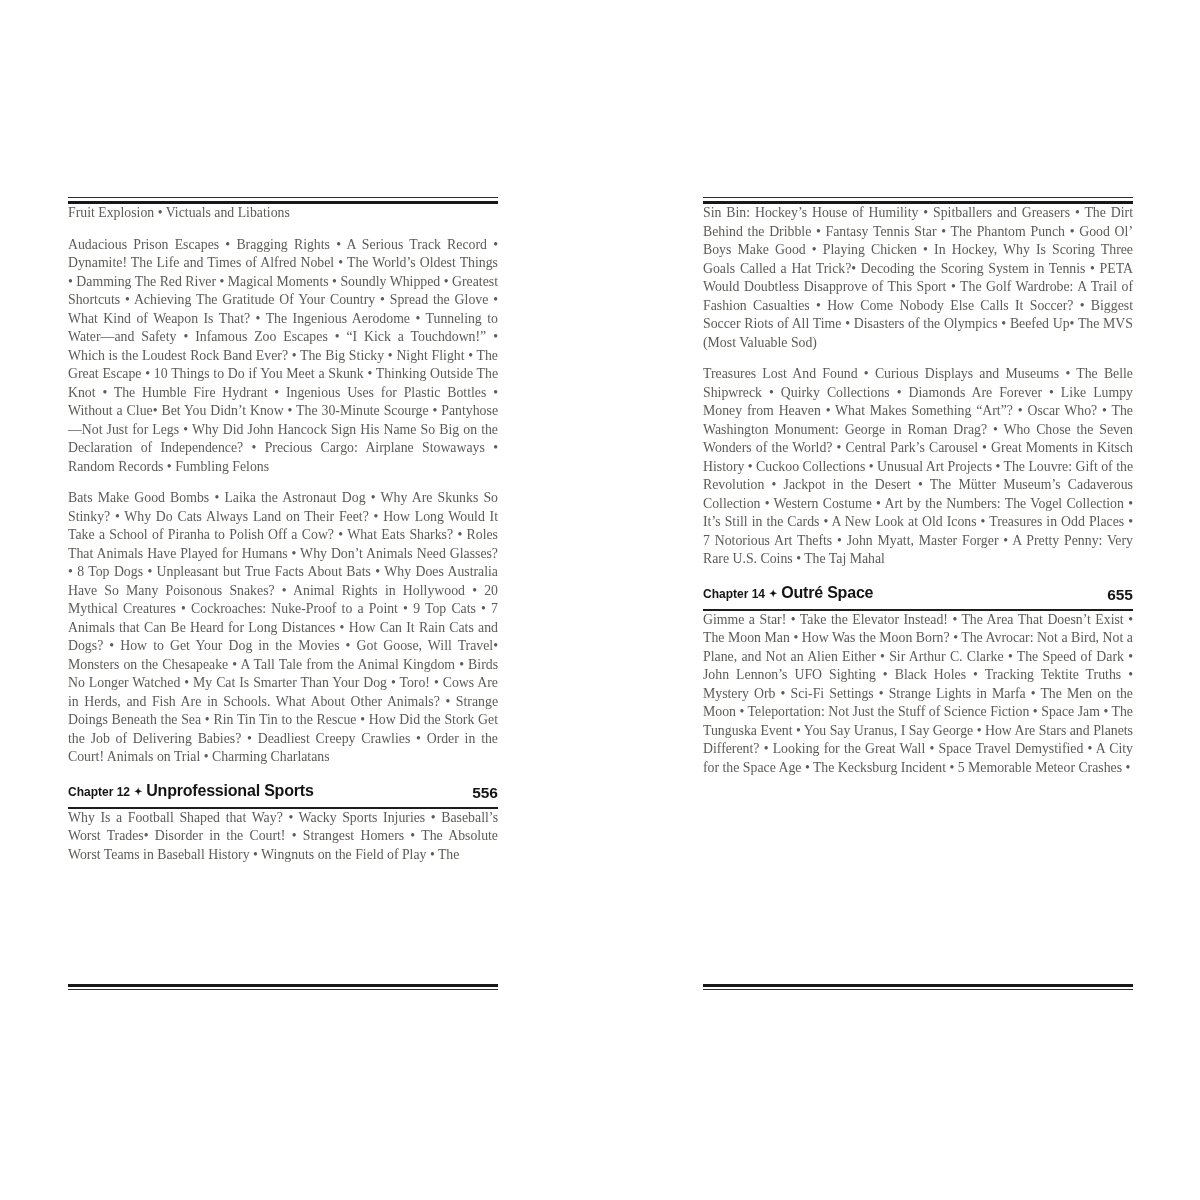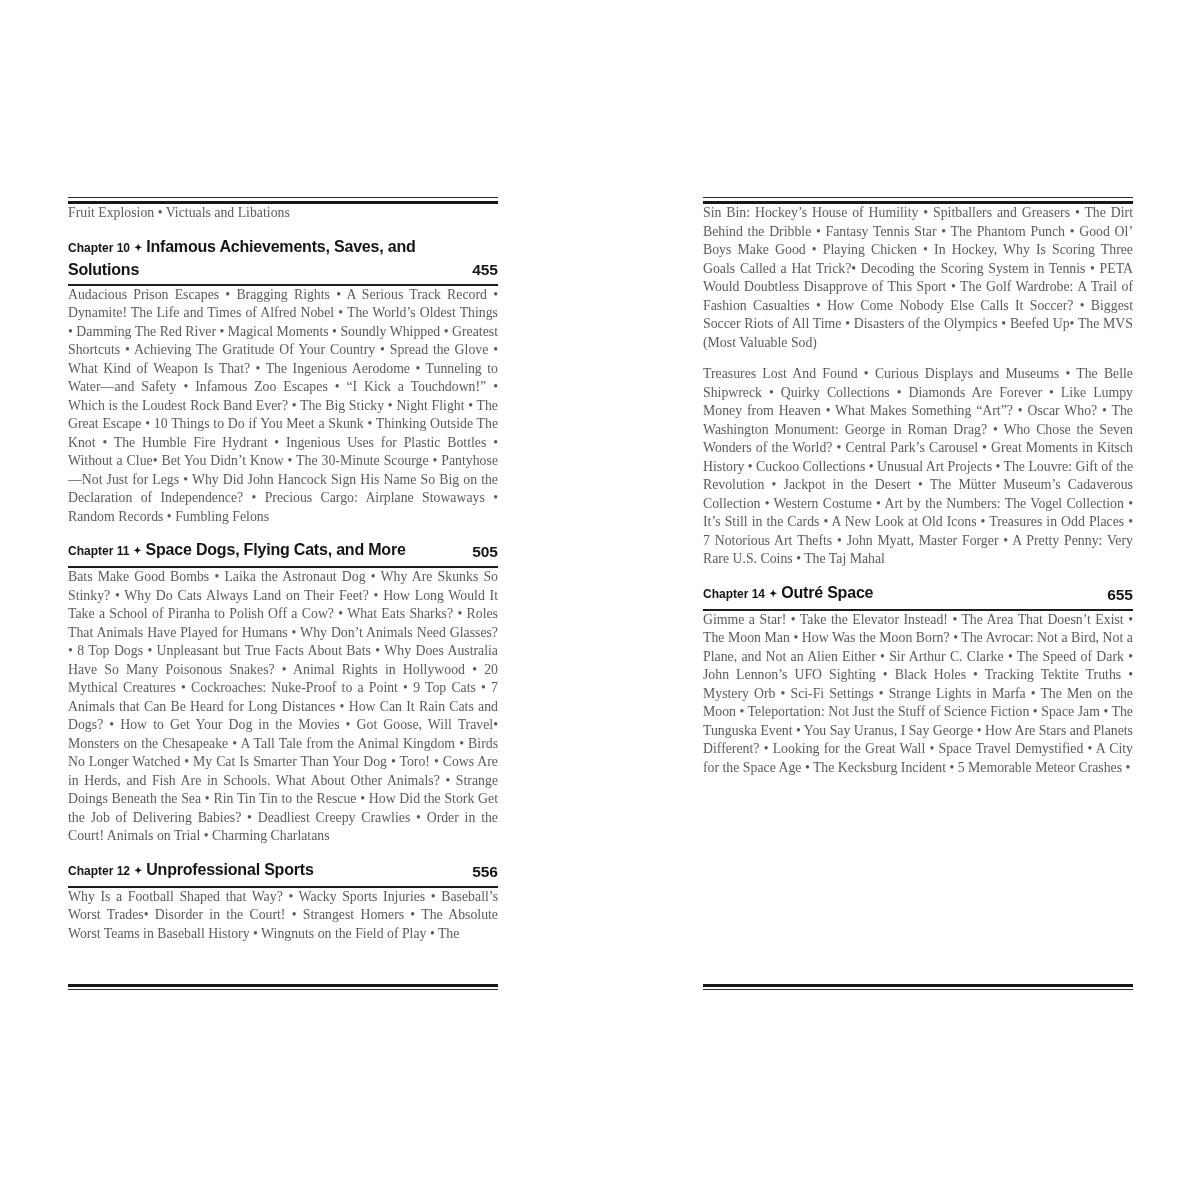--- a/index.html
+++ b/index.html
@@ -28,36 +28,24 @@
 
 <div class="page" id="page-left">
   <div class="rule-top">
     <div class="thin"></div>
     <div class="thick"></div>
   </div>
   <div class="content">
     <p class="toc-body">Fruit Explosion • Victuals and Libations</p>
     <div class="chapters">
   <section class="chapter">
-    <h2 class="chap-head">
-      <span class="head-left">
-        <span class="chap-label">Chapter 10</span><span class="diamond">✦</span><span class="chap-title">Infamous Achievements, Saves, and Solutions</span>
-      </span>
-      <span class="chap-page">455</span>
-    </h2>
     <p class="toc-body chap-body">Audacious Prison Escapes • Bragging Rights • A Serious Track Record • Dynamite! The Life and Times of Alfred Nobel • The World’s Oldest Things • Damming The Red River • Magical Moments • Soundly Whipped • Greatest Shortcuts • Achieving The Gratitude Of Your Country • Spread the Glove • What Kind of Weapon Is That? • The Ingenious Aerodome • Tunneling to Water—and Safety • Infamous Zoo Escapes • “I Kick a Touchdown!” • Which is the Loudest Rock Band Ever? • The Big Sticky • Night Flight • The Great Escape • 10 Things to Do if You Meet a Skunk • Thinking Outside The Knot • The Humble Fire Hydrant • Ingenious Uses for Plastic Bottles • Without a Clue• Bet You Didn’t Know • The 30-Minute Scourge • Pantyhose—Not Just for Legs • Why Did John Hancock Sign His Name So Big on the Declaration of Independence? • Precious Cargo: Airplane Stowaways • Random Records • Fumbling Felons</p>
   </section>
 
   <section class="chapter">
-    <h2 class="chap-head">
-      <span class="head-left">
-        <span class="chap-label">Chapter 11</span><span class="diamond">✦</span><span class="chap-title">Space Dogs, Flying Cats, and More</span>
-      </span>
-      <span class="chap-page">505</span>
-    </h2>
     <p class="toc-body chap-body">Bats Make Good Bombs • Laika the Astronaut Dog • Why Are Skunks So Stinky? • Why Do Cats Always Land on Their Feet? • How Long Would It Take a School of Piranha to Polish Off a Cow? • What Eats Sharks? • Roles That Animals Have Played for Humans • Why Don’t Animals Need Glasses? • 8 Top Dogs • Unpleasant but True Facts About Bats • Why Does Australia Have So Many Poisonous Snakes? • Animal Rights in Hollywood • 20 Mythical Creatures • Cockroaches: Nuke-Proof to a Point • 9 Top Cats • 7 Animals that Can Be Heard for Long Distances • How Can It Rain Cats and Dogs? • How to Get Your Dog in the Movies • Got Goose, Will Travel• Monsters on the Chesapeake • A Tall Tale from the Animal Kingdom • Birds No Longer Watched • My Cat Is Smarter Than Your Dog • Toro! • Cows Are in Herds, and Fish Are in Schools. What About Other Animals? • Strange Doings Beneath the Sea • Rin Tin Tin to the Rescue • How Did the Stork Get the Job of Delivering Babies? • Deadliest Creepy Crawlies • Order in the Court! Animals on Trial • Charming Charlatans</p>
   </section>
 
   <section class="chapter">
     <h2 class="chap-head">
       <span class="head-left">
         <span class="chap-label">Chapter 12</span><span class="diamond">✦</span><span class="chap-title">Unprofessional Sports</span>
       </span>
       <span class="chap-page">556</span>
     </h2>

